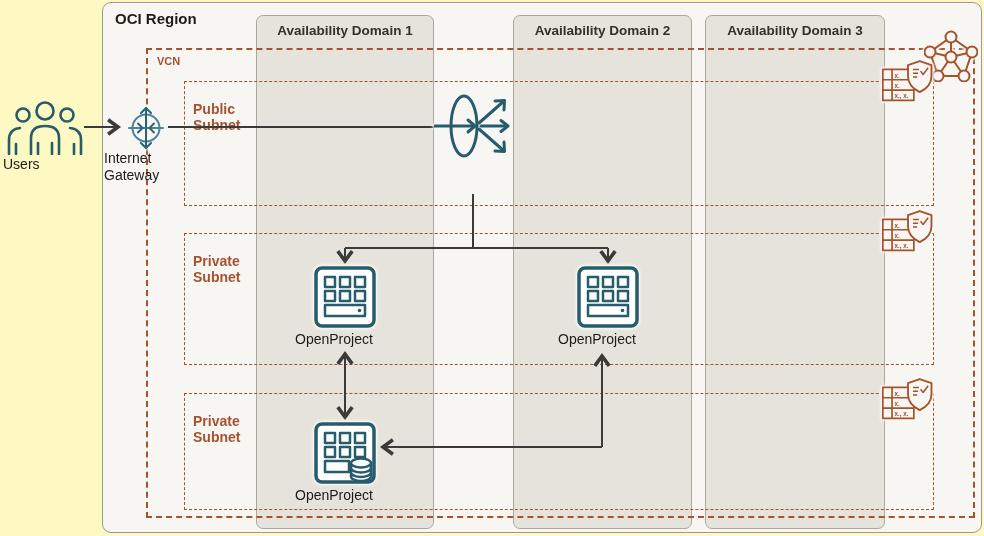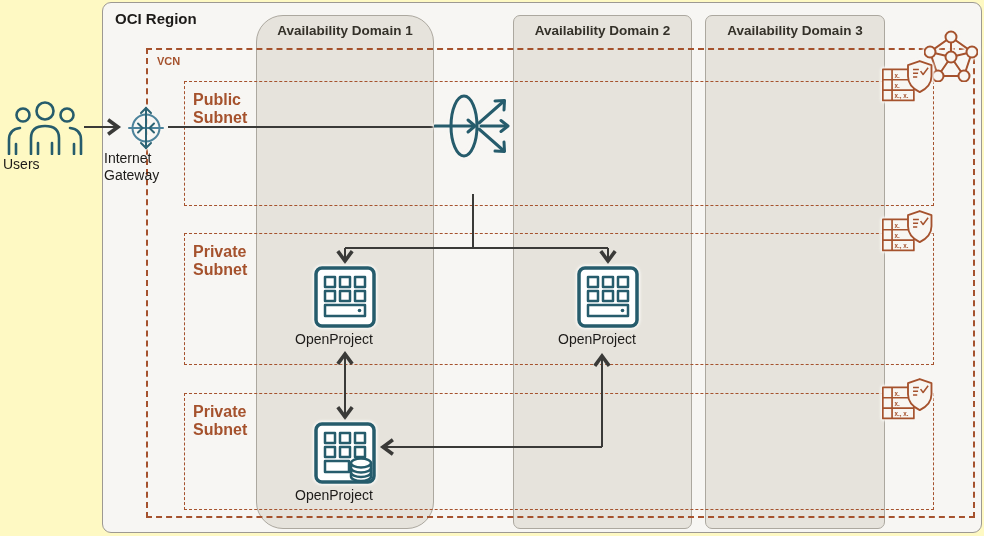--- a/index.html
+++ b/index.html
@@ -20,39 +20,39 @@
 
   .ad{position:absolute;top:15px;height:512px;background:var(--ad-fill);
     border:1px solid #aca89f;border-radius:7px;}
   .ad-label{padding-top:7px;text-align:center;font-size:13.5px;font-weight:bold;color:#343129;}
 
   .vcn{position:absolute;left:146px;top:48px;width:829px;height:470px;
     border:2px dashed var(--orange);box-sizing:border-box;}
   .vcn-label{position:absolute;left:9px;top:5px;font-size:11px;font-weight:bold;color:var(--orange);}
 
   .subnet{position:absolute;left:184px;width:750px;border:1.5px dashed var(--orange);box-sizing:border-box;}
-  .subnet-label{position:absolute;left:8px;top:9px;font-size:16px;font-weight:bold;
+  .subnet-label{position:absolute;left:8px;top:19px;font-size:14px;font-weight:bold;
     color:var(--orange);line-height:1.15;}
 
   .arrows{position:absolute;left:0;top:0;pointer-events:none;}
 
   .icon{position:absolute;}
   .glow{filter:drop-shadow(0 0 1.2px #f8f7f4) drop-shadow(0 0 1.2px #f8f7f4) drop-shadow(0 0 1.6px #f8f7f4);}
   .node-label{position:absolute;text-align:left;font-size:14px;color:#1d1b19;line-height:1.18;}
 </style>
 </head>
 <body>
 
 <div class="stage">
 
   <div class="region">
     <div class="region-label">OCI Region</div>
   </div>
 
-  <div class="ad" style="left:256px;width:176px;border-radius:27px;">
+  <div class="ad" style="left:256px;width:176px;">
     <div class="ad-label">Availability Domain 1</div>
   </div>
   <div class="ad" style="left:513px;width:177px;">
     <div class="ad-label">Availability Domain 2</div>
   </div>
   <div class="ad" style="left:705px;width:178px;">
     <div class="ad-label">Availability Domain 3</div>
   </div>
 
   <div class="vcn">

